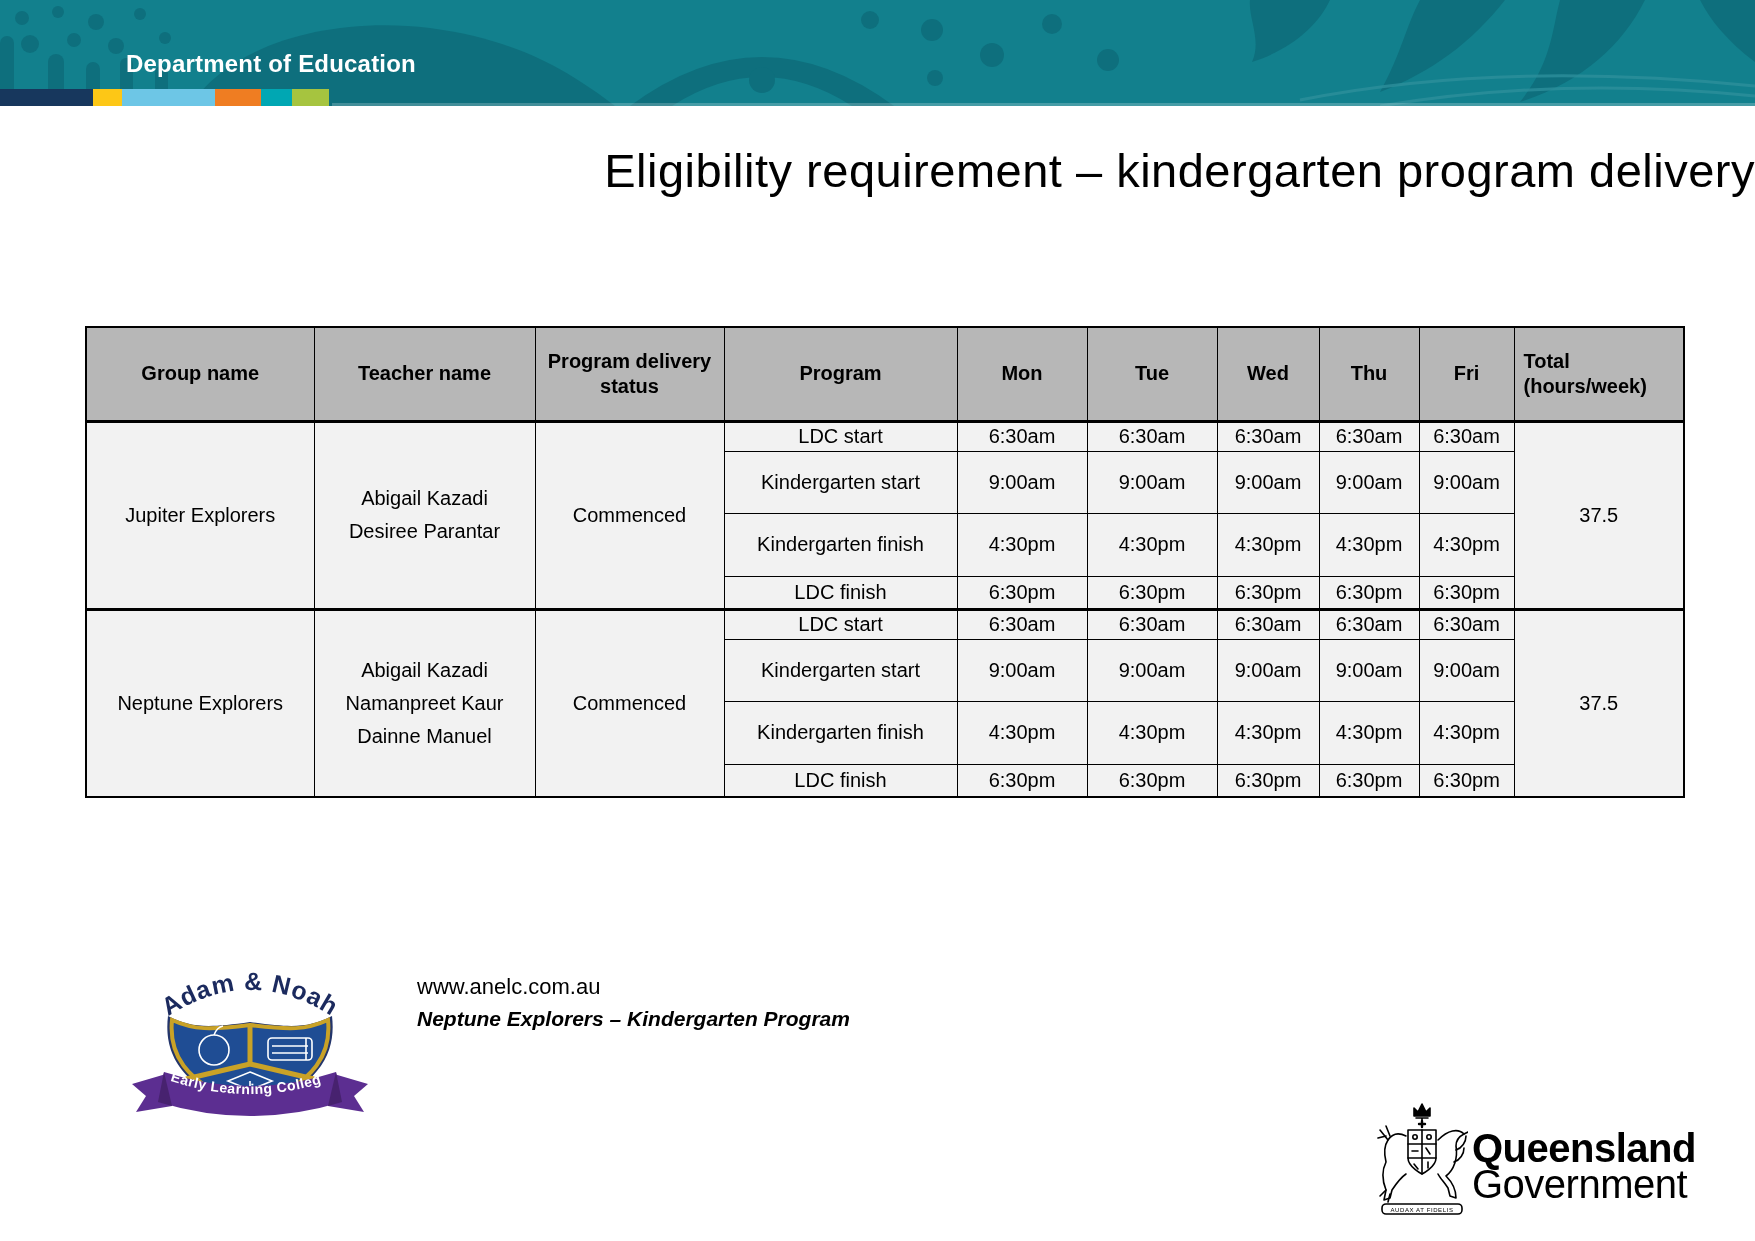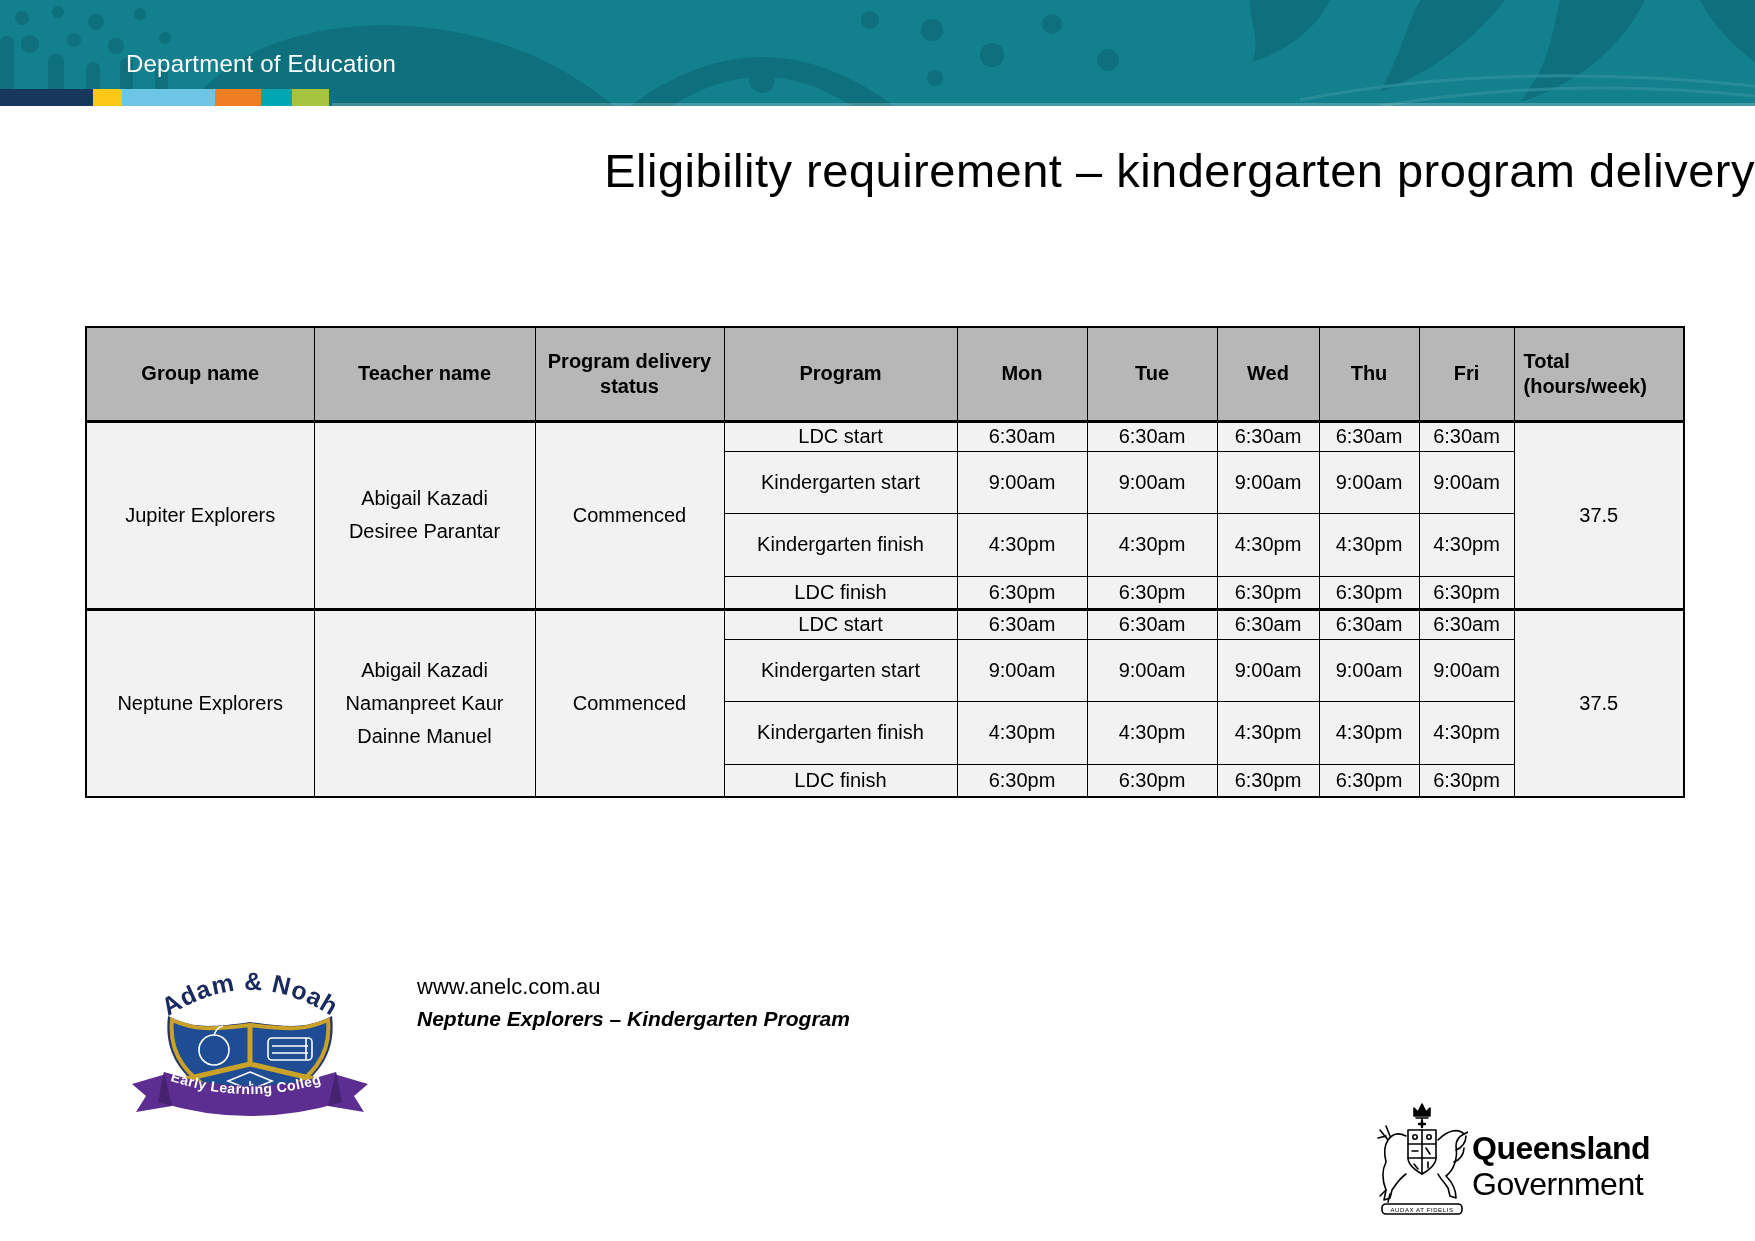--- a/index.html
+++ b/index.html
@@ -3,21 +3,21 @@
 <meta charset="utf-8">
 <style>
   * { margin:0; padding:0; box-sizing:border-box; }
   html,body { width:1755px; height:1241px; background:#fff; overflow:hidden;
               font-family:"Liberation Sans", sans-serif; color:#000; }
   #page { position:relative; width:1755px; height:1241px; background:#fff; }
 
   
   .banner { position:absolute; left:0; top:0; width:1755px; height:106px; background:#12808d; overflow:hidden; }
   .banner svg { position:absolute; left:0; top:0; }
-  .dept-title { position:absolute; left:126px; top:50px; color:#ffffff; font-size:24px; font-weight:normal; letter-spacing:0.2px; z-index:3; }
+  .dept-title { position:absolute; left:126px; top:50px; color:#ffffff; font-size:24px; font-weight:bold; letter-spacing:0.2px; z-index:3; }
   .stripe { position:absolute; left:0; bottom:0; height:17px; display:flex; z-index:3; }
   .stripe span { display:block; height:17px; }
   .st-navy   { width:93px;  background:#17375d; }
   .st-yellow { width:29px;  background:#fdc716; }
   .st-lblue  { width:93px;  background:#6dc6e6; }
   .st-orange { width:46px;  background:#ef7d22; }
   .st-teal   { width:31px;  background:#00a7b3; }
   .st-green  { width:37px;  background:#a6c43f; }
   .banner-edge { position:absolute; left:332px; right:0; bottom:0; height:3px; background:rgba(255,255,255,0.22); z-index:2; }
 
@@ -41,21 +41,21 @@
   td.teacher-cell { text-align:left; padding-left:8px; line-height:33px; }
   td.total-cell { text-align:center; }
 
   
   .college-logo { position:absolute; left:116px; top:940px; width:268px; height:190px; }
   .footer-text { position:absolute; left:417px; top:971px; font-size:22px; line-height:32px; }
   .footer-text .bold { font-weight:bold; }
   .footer-text .prog { font-weight:bold; font-style:italic; font-size:21px; }
   .qld-logo { position:absolute; left:1376px; top:1096px; width:380px; height:125px; }
   .qld-crest { position:absolute; left:0; top:0; }
-  .qld-words { position:absolute; left:96px; top:34px; line-height:36px; font-size:32px; color:#000; }
+  .qld-words { position:absolute; left:96px; top:34px; line-height:36px; font-size:40px; color:#000; }
   .qld-words .w1 { font-weight:bold; letter-spacing:-0.5px; }
   .qld-words .w2 { font-weight:normal; letter-spacing:-0.5px; }
 </style>
 </head>
 <body>
 
 <div id="page">
 
   <header class="banner">
     <svg width="1755" height="106" viewBox="0 0 1755 106" preserveAspectRatio="none">

